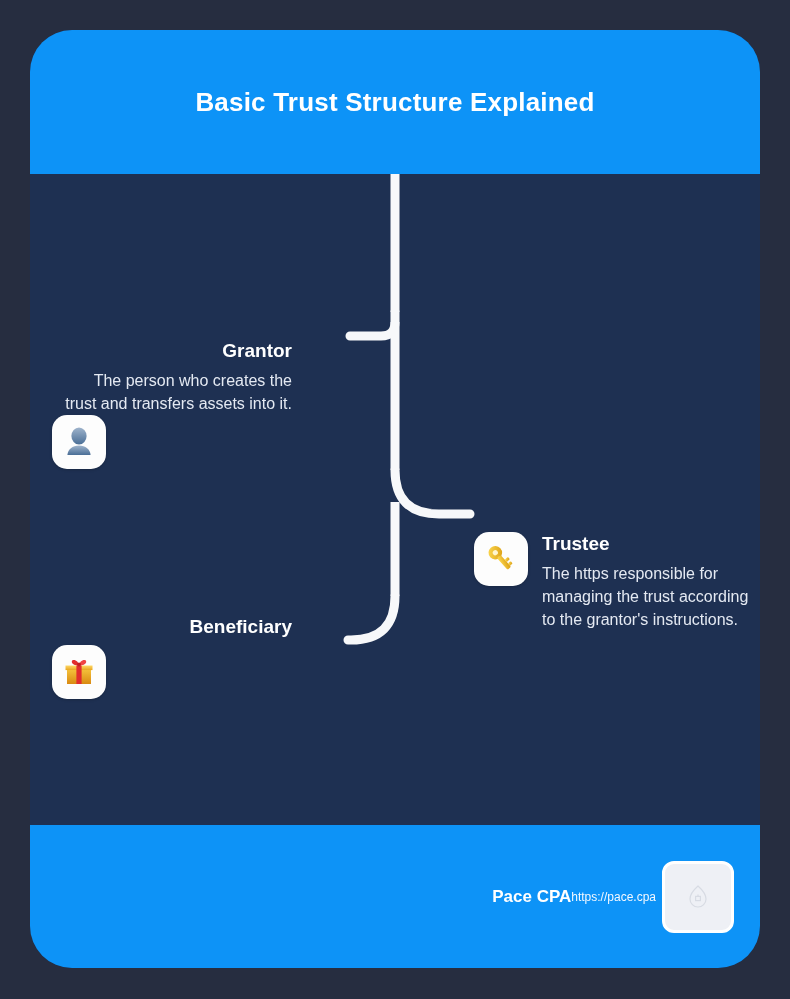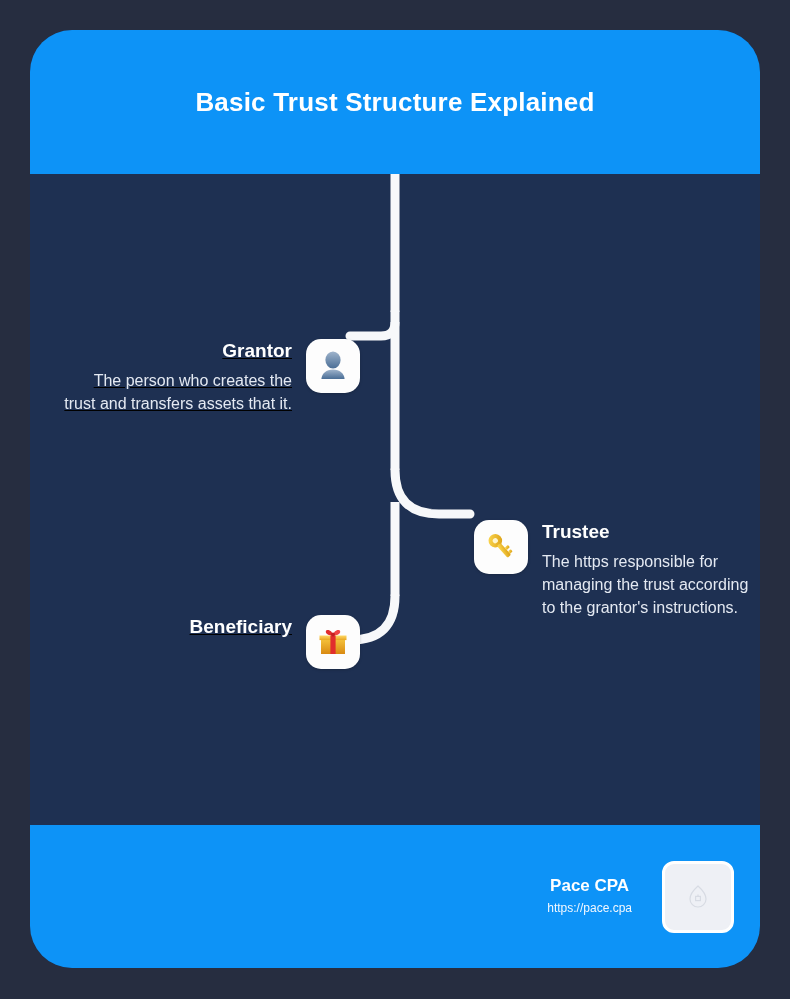--- a/index.html
+++ b/index.html
@@ -55,22 +55,21 @@
     pointer-events: none;
   }
 
   
   .node {
     position: absolute;
     display: flex;
     align-items: flex-start;
   }
   .node-right-aligned {
-    flex-direction: row;
-    text-decoration: underline;
+    flex-direction: column;
   }
   .node-text {
     display: flex;
     flex-direction: column;
   }
   .node-text-right {
     align-items: flex-end;
     text-align: right;
   }
   .node-text-left {
@@ -107,21 +106,21 @@
   
   #node-grantor {
     left: 22px;
     top: 309px;
     width: 324px;
   }
   #node-grantor .node-text { width: 240px; margin-right: 14px; }
 
   #node-trustee {
     left: 444px;
-    top: 490px;
+    top: 502px;
     width: 280px;
   }
   #node-trustee .node-text { margin-left: 14px; width: 230px; }
 
   #node-beneficiary {
     left: 22px;
     top: 585px;
     width: 324px;
   }
   #node-beneficiary .node-text { width: 240px; margin-right: 14px; }
@@ -135,24 +134,23 @@
     height: 143px;
     background: #0d93f7;
     display: flex;
     align-items: center;
     justify-content: flex-end;
     padding-right: 26px;
     box-sizing: border-box;
   }
   #footer-text {
     display: flex;
-    flex-direction: column;
-    align-items: center;
+    align-items: flex-end;
     text-align: right;
-    margin-right: 30px;
+    margin-right: 6px;
   }
   #footer-brand {
     color: #ffffff;
     font-size: 17px;
     font-weight: bold;
     line-height: 22px;
   }
   #footer-url {
     color: #f2f8ff;
     font-size: 12px;
@@ -190,21 +188,21 @@
     <path d="M365 440 Q365 484 409 484 L440 484" stroke="#f7f8fa" stroke-width="9" stroke-linecap="round" fill="none"></path>
 
     <path d="M365 472 L365 566" stroke="#f7f8fa" stroke-width="9" stroke-linecap="butt"></path>
 
     <path d="M365 566 Q365 610 321 610 L318 610" stroke="#f7f8fa" stroke-width="9" stroke-linecap="round" fill="none"></path>
   </svg>
 
   <div class="node node-right-aligned" id="node-grantor">
     <div class="node-text node-text-right">
       <div class="node-title">Grantor</div>
-      <div class="node-desc">The person who creates the trust and transfers assets that it.</div>
+      <div class="node-desc">The person who creates the trust and transfers assets into it.</div>
     </div>
     <div class="icon-badge">
       <svg width="34" height="34" viewBox="0 0 34 34">
         <defs>
           <linearGradient id="gPerson" x1="0" y1="0" x2="0" y2="1">
             <stop offset="0%" stop-color="#9fb4cc"></stop>
             <stop offset="100%" stop-color="#4a6e96"></stop>
           </linearGradient>
         </defs>
         <ellipse cx="17" cy="11" rx="7.6" ry="8.6" fill="url(#gPerson)"></ellipse>

